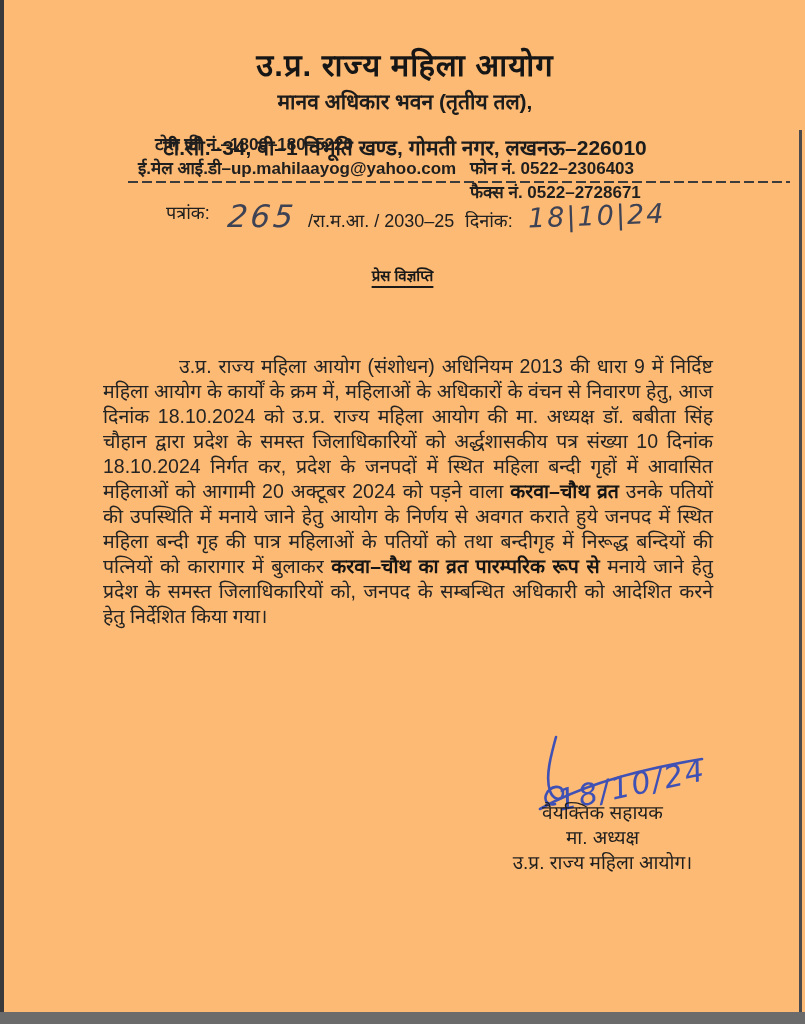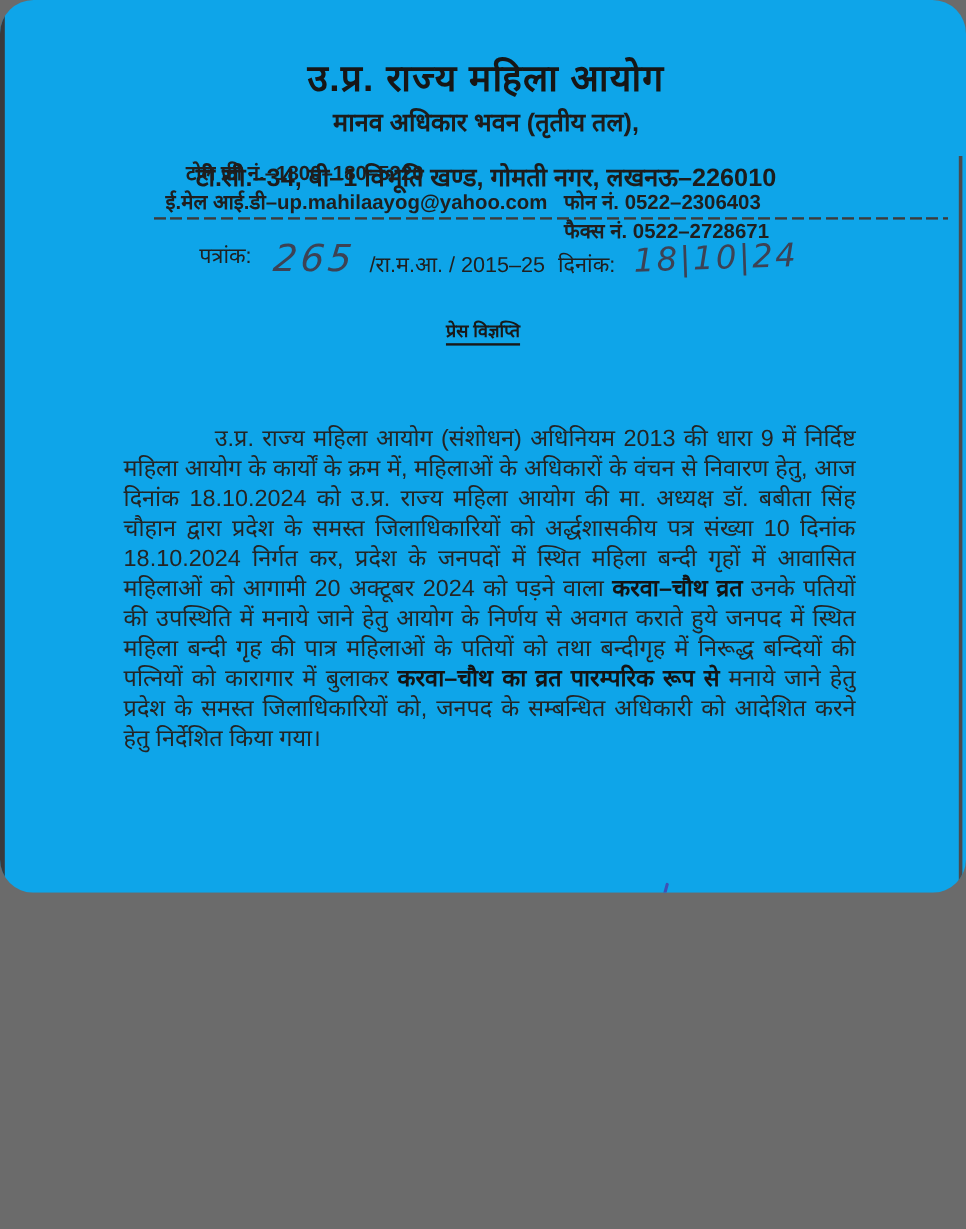--- a/index.html
+++ b/index.html
@@ -1,23 +1,22 @@
 <!DOCTYPE html>
 <html lang="hi"><head>
 <meta charset="utf-8">
 <style>
   html,body{margin:0;padding:0;background:#6b6b6b;}
   .photo{
     position:relative;
-    width:805px;height:744px;
-    background:#0ea5e9;
+    width:805px;height:1012px;
+    background:#fdba74;
     overflow:hidden;
     font-family:"Liberation Sans","DejaVu Sans",sans-serif;
     color:#222;
-    border-radius:28px;
   }
   .edge-left{position:absolute;left:0;top:0;width:4px;height:100%;background:#3a3a3c;}
   .edge-right{position:absolute;left:799px;top:130px;width:3px;height:894px;background:#4a4a4c;}
 
   
   .letterhead{position:absolute;left:60px;top:48px;width:690px;text-align:center;}
   .org-title{font-size:31px;font-weight:bold;color:#161616;letter-spacing:1px;line-height:1.15;}
   .addr1{font-size:21px;font-weight:bold;color:#1c1c1c;margin-top:3px;}
   .addr2{font-size:21px;font-weight:bold;color:#1c1c1c;margin-top:18px;}
   .contact-row{position:absolute;width:805px;left:0;font-size:17px;font-weight:bold;color:#1f1f1f;}
@@ -86,21 +85,21 @@
   </div>
   <div class="contact-row row2">
     <span class="c-left">ई.मेल आई.डी–up.mahilaayog@yahoo.com</span>
     <span class="c-right">फैक्स नं. 0522–2728671</span>
   </div>
   <div class="dashline"></div>
 
   <div class="refline">
     <span class="ref-label">पत्रांक:</span>
     <span class="ref-num hand">265</span>
-    <span class="ref-suffix">/रा.म.आ. / 2015–25</span>
+    <span class="ref-suffix">/रा.म.आ. / 2030–25</span>
     <span class="date-label">दिनांक:</span>
     <span class="date-num hand">18|10|24</span>
   </div>
 
   <div class="press-heading">
     <span>प्रेस विज्ञप्ति</span>
   </div>
 
   <p class="body-text"><span>उ.प्र. राज्य महिला आयोग (संशोधन) अधिनियम 2013 की धारा 9 में निर्दिष्ट महिला आयोग के कार्यों के क्रम में, महिलाओं के अधिकारों के वंचन से निवारण हेतु, आज दिनांक 18.10.2024 को उ.प्र. राज्य महिला आयोग की मा. अध्यक्ष डॉ. बबीता सिंह चौहान द्वारा प्रदेश के समस्त जिलाधिकारियों को अर्द्धशासकीय पत्र संख्या 10 दिनांक 18.10.2024 निर्गत कर, प्रदेश के जनपदों में स्थित महिला बन्दी गृहों में आवासित महिलाओं को आगामी 20 अक्टूबर 2024 को पड़ने वाला </span><b>करवा–चौथ व्रत</b><span> उनके पतियों की उपस्थिति में मनाये जाने हेतु आयोग के निर्णय से अवगत कराते हुये जनपद में स्थित महिला बन्दी गृह की पात्र महिलाओं के पतियों को तथा बन्दीगृह में निरूद्ध बन्दियों की पत्नियों को कारागार में बुलाकर </span><b>करवा–चौथ का व्रत पारम्परिक रूप से</b><span> मनाये जाने हेतु प्रदेश के समस्त जिलाधिकारियों को, जनपद के सम्बन्धित अधिकारी को आदेशित करने हेतु निर्देशित किया गया।</span></p>
 

